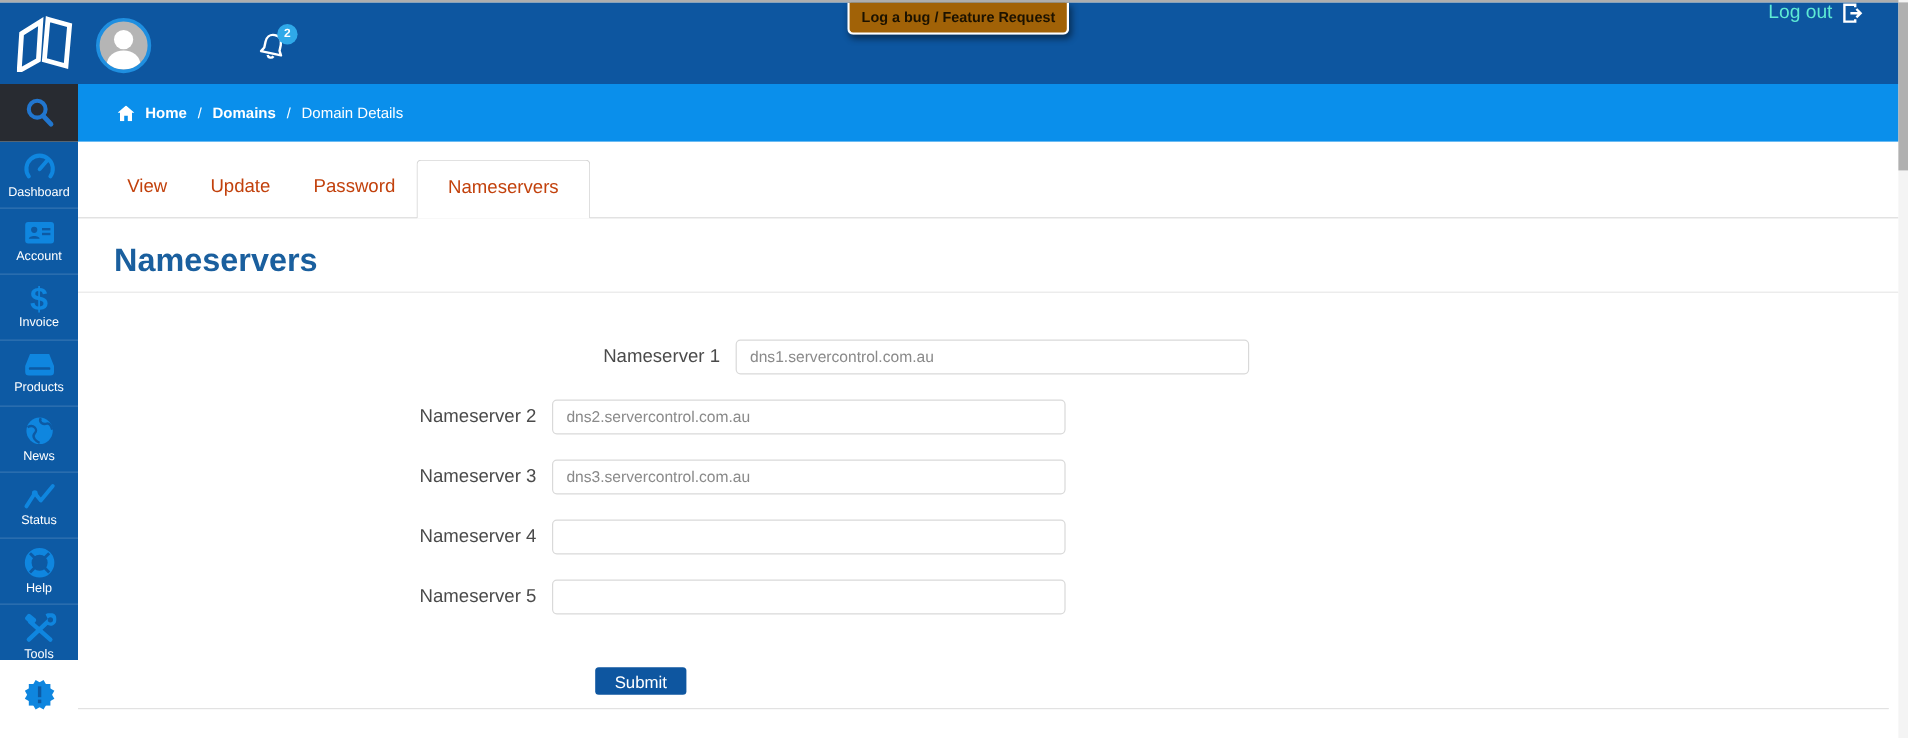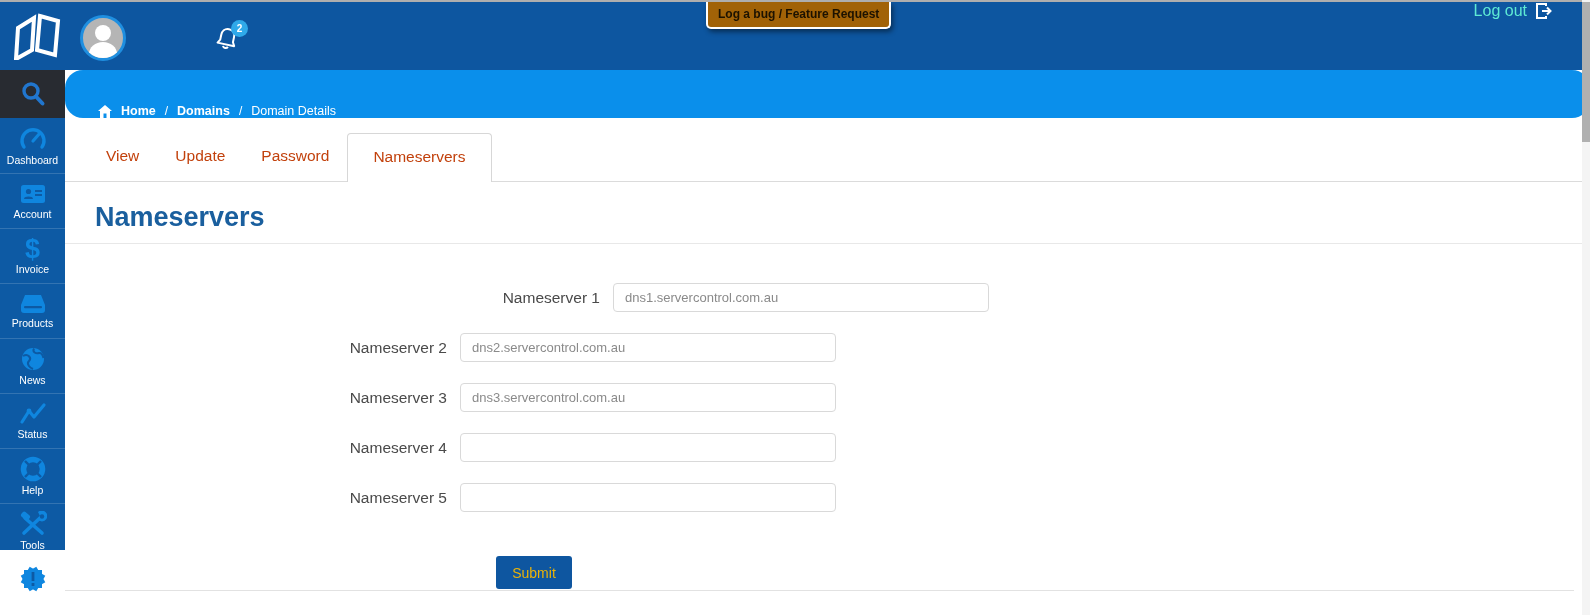--- a/index.html
+++ b/index.html
@@ -22,21 +22,21 @@
            line-height:17px; }
   .bugbtn { position:absolute; left:706px; top:0; height:27px; padding:0 10px; background:#a16207;
             border:2px solid #fff; border-top:none; border-radius:0 0 5px 5px; color:#1c1200;
             font-size:12px; font-weight:bold; line-height:23px; cursor:pointer;
             box-shadow:2px 3px 5px rgba(0,0,0,0.45); }
   .logout { position:absolute; right:37px; top:0; height:68px; display:flex; 
             gap:8px; color:#5eead4; font-size:16px; cursor:pointer; }
 
   
   .crumbbar { position:absolute; top:70px; left:65px; width:1525px; height:48px; background:#0a8feb;
-              display:flex; align-items:flex-end; padding-left:33px; gap:9px; z-index:9;border-radius:18px; }
+              display:flex; align-items:center; padding-left:33px; gap:9px; z-index:9; }
   .crumbbar .sep { color:#fff; font-size:12px; }
   .crumb { color:#fff; font-size:12.5px; font-weight:bold; cursor:pointer; }
   .crumb.current { font-weight:normal; cursor:default; }
 
   
   .searchblock { position:absolute; top:70px; left:0; width:65px; height:48px; background:#282b31;
                  display:flex; align-items:center; justify-content:center; cursor:pointer; z-index:11; }
 
   
   .sidebar { position:absolute; top:118px; left:0; width:65px; height:432px; background:#0d5aa4; z-index:8; }
@@ -52,25 +52,25 @@
           display:flex; align-items:flex-end; padding-left:23px; }
   .tab { font-size:15.5px; color:#c2410c; padding:0 18px 16px; cursor:pointer; }
   .tab.active { padding:14px 25px 16px; background:#fff; border:1px solid #d7d7d7; border-bottom:none;
                 border-radius:4px 4px 0 0; margin-bottom:-1px; }
   .page-title { position:absolute; top:84px; left:30px; font-size:27px; font-weight:bold; color:#1a5f9e; }
   .divider1 { position:absolute; top:125px; left:0; right:0; height:1px; background:#e8e8e8; }
   .form { position:absolute; top:165px; left:0; right:0;padding-left:32px; }
   .form-row { display:flex; align-items:center; margin-bottom:21px; height:29px; }
   .form-row.offset { margin-left:153px; }
   .form-label { width:363px; text-align:right; padding-right:13px; font-size:15.5px; color:#4a4a4a; }
-  .form-input { width:376px; height:29px; border:1px solid #d9d9d9; border-radius:4px;
+  .form-input { width:428px; height:29px; border:1px solid #d9d9d9; border-radius:4px;
                 padding:0 11px; font-size:13px; color:#8a8a8a; outline:none;
                 font-family:"Liberation Sans", sans-serif; }
-  .submit-btn { margin-left:399px; margin-top:23px; width:76px; height:33px; background:#0e56a0;
-                color:#eab308; border:none; border-radius:3px; font-size:14px; cursor:pointer;
+  .submit-btn { margin-left:399px; margin-top:23px; width:76px; height:23px; background:#0e56a0;
+                color:#ffffff; border:none; border-radius:3px; font-size:14px; cursor:pointer;
                 font-family:"Liberation Sans", sans-serif; }
   .divider2 { position:absolute; top:472px; left:0; right:8px; height:1px; background:#e2e2e2; }
 
   
   .scrollbar { position:absolute; top:0; right:0; width:8px; height:615px; background:#f4f4f4; z-index:60; }
   .scroll-thumb { position:absolute; top:2px; left:0; width:8px; height:140px; background:#b0b0b0; }
 </style>
 </head>
 <body>
 

